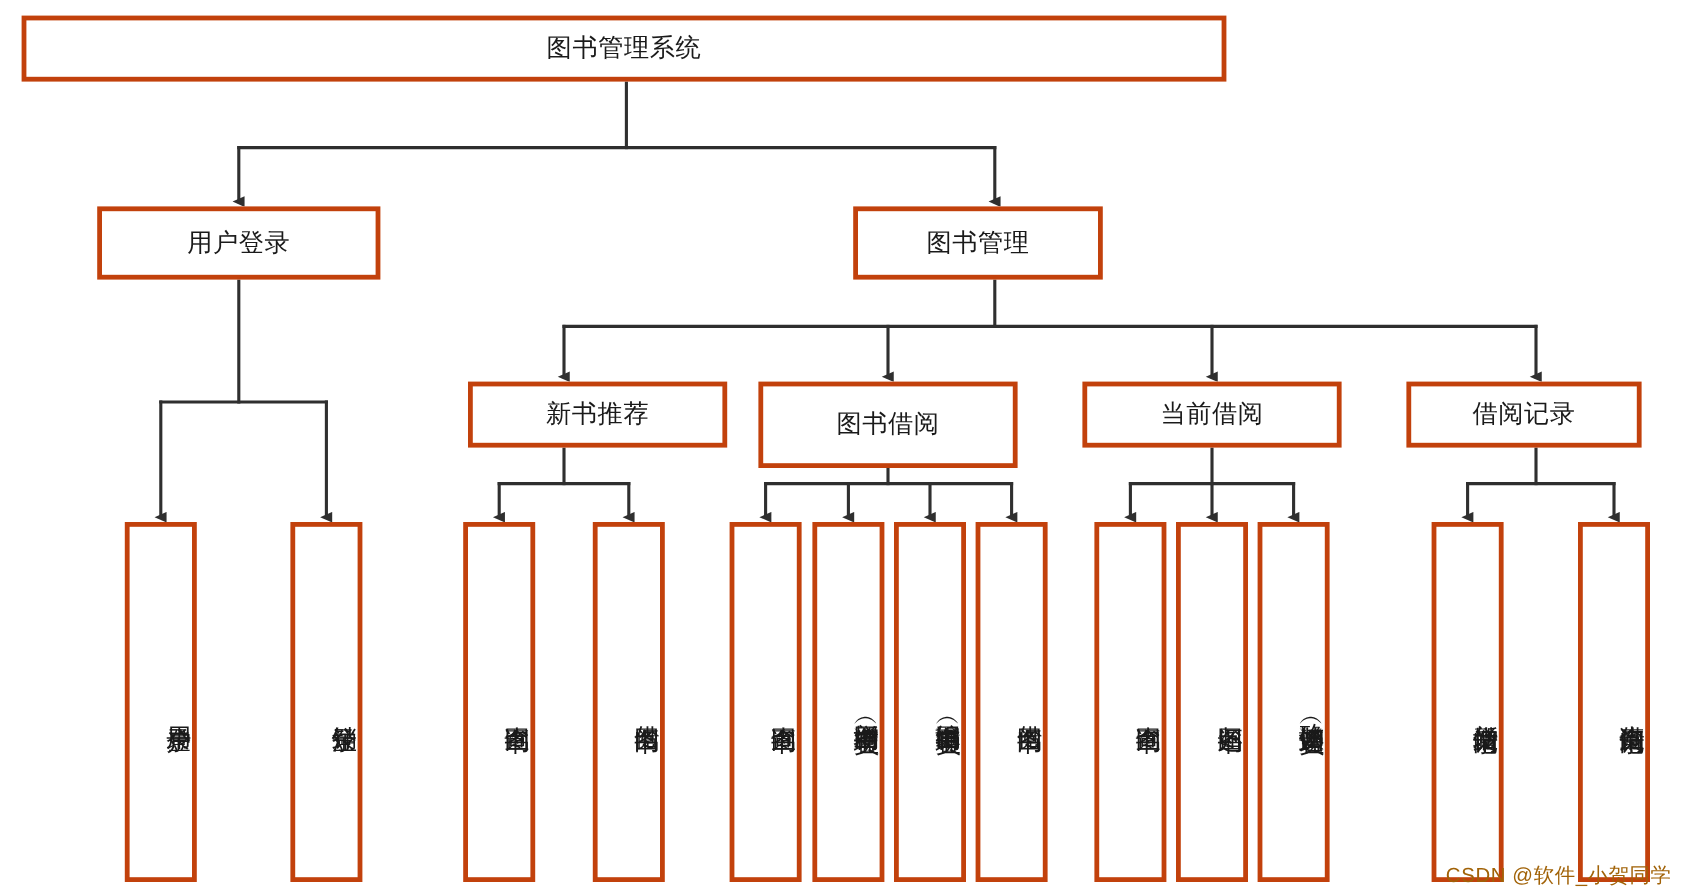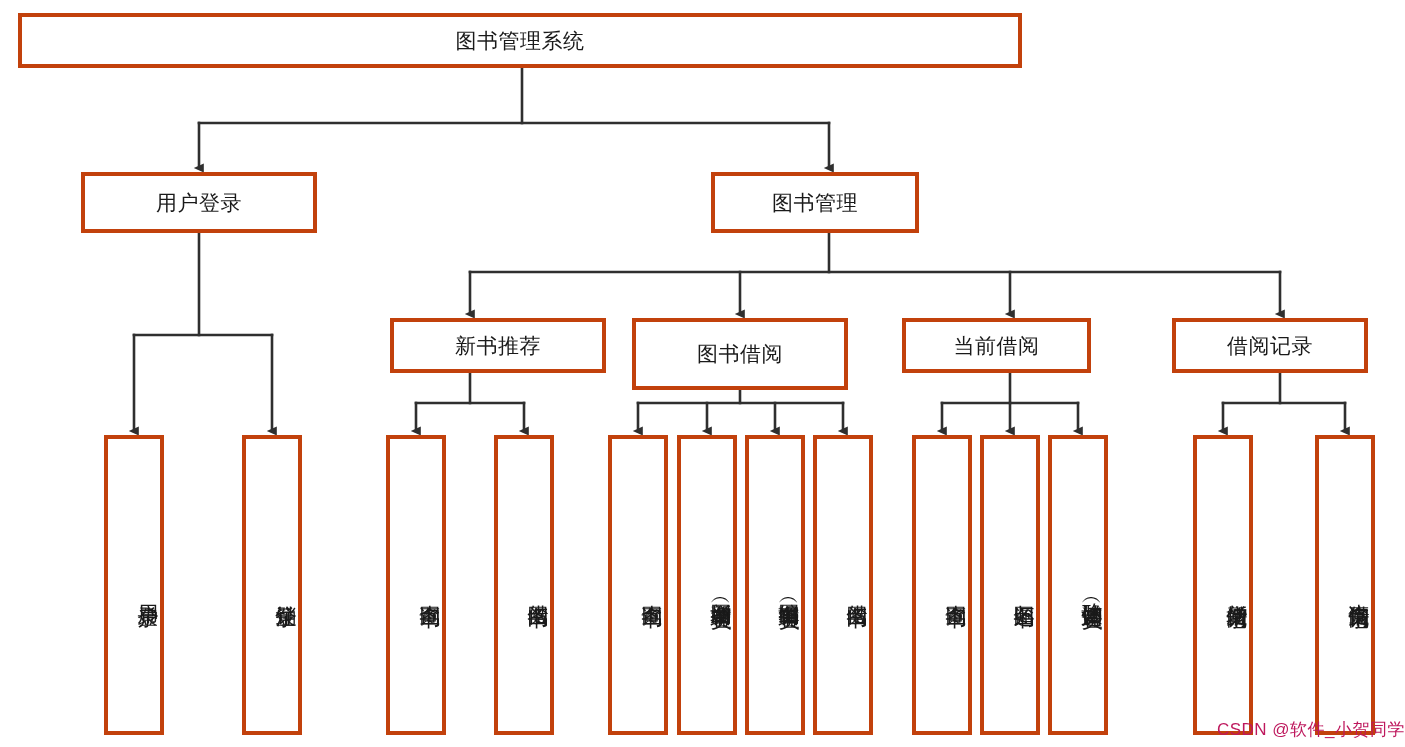--- a/index.html
+++ b/index.html
@@ -52,24 +52,24 @@
     align-items: flex-start;
     justify-content: center;
   }
   .node-v > span {
     writing-mode: vertical-rl;
     text-orientation: upright;
     display: block;
   }
   #watermark {
     position: absolute;
-    right: 0;
+    right: 12px;
     bottom: 6px;
     font-size: 17px;
-    color: #be185d;
+    color: #a16207;
     letter-spacing: 0.5px;
     white-space: nowrap;
     user-select: none;
   }
 </style>
 </head>
 <body>
 
 <div id="canvas">
 
@@ -129,21 +129,21 @@
   <div class="node node-h" style="left:18px; top:13px; width:1004px; height:55px;">图书管理系统</div>
 
   <div class="node node-h" style="left:81px; top:172px; width:236px; height:61px;">用户登录</div>
 
   <div class="node node-h" style="left:711px; top:172px; width:208px; height:61px;">图书管理</div>
 
   <div class="node node-h" style="left:362px; top:318px; width:216px; height:55px;margin-left:28px;">新书推荐</div>
 
   <div class="node node-h" style="left:632px; top:318px; width:216px; height:72px;">图书借阅</div>
 
-  <div class="node node-h" style="left:902px; top:318px; width:189px; height:55px;">当前借阅</div>
+  <div class="node node-h" style="left:902px; top:318px; width:216px; height:55px;">当前借阅</div>
 
   <div class="node node-h" style="left:1172px; top:318px; width:196px; height:55px;">借阅记录</div>
 
   <div class="node node-v" style="left:104px; top:435px; width:60px; height:300px;">
     <span>用户登录</span>
   </div>
 
   <div class="node node-v" style="left:242px; top:435px; width:60px; height:300px;">
     <span>注销登录</span>
   </div>

